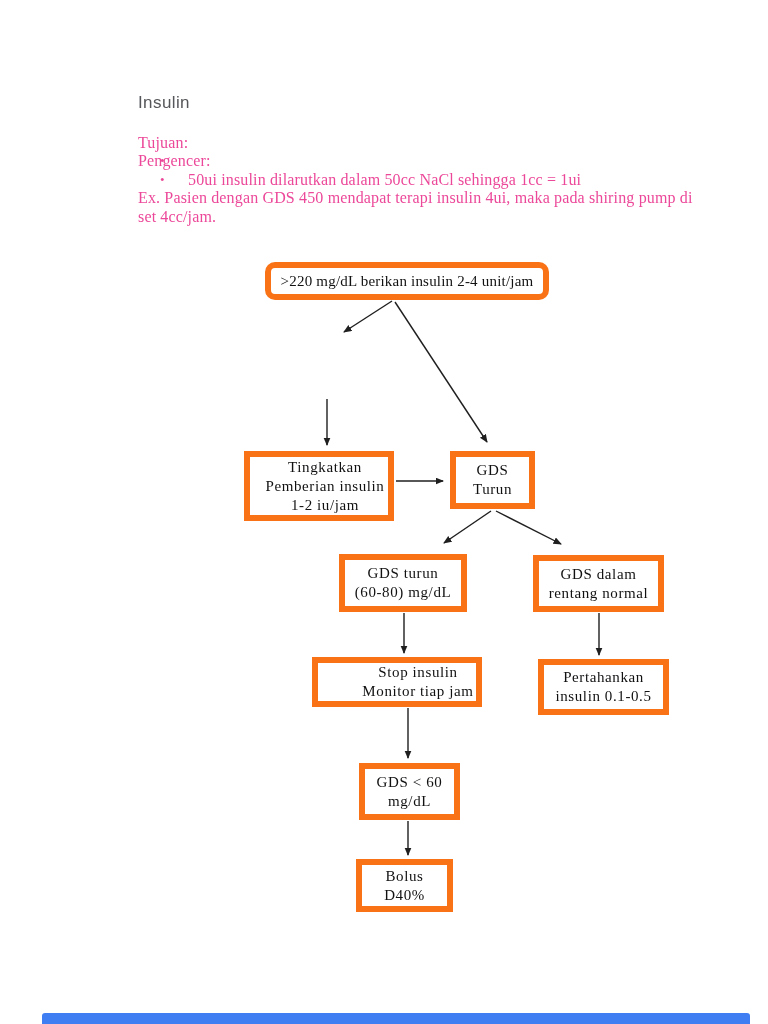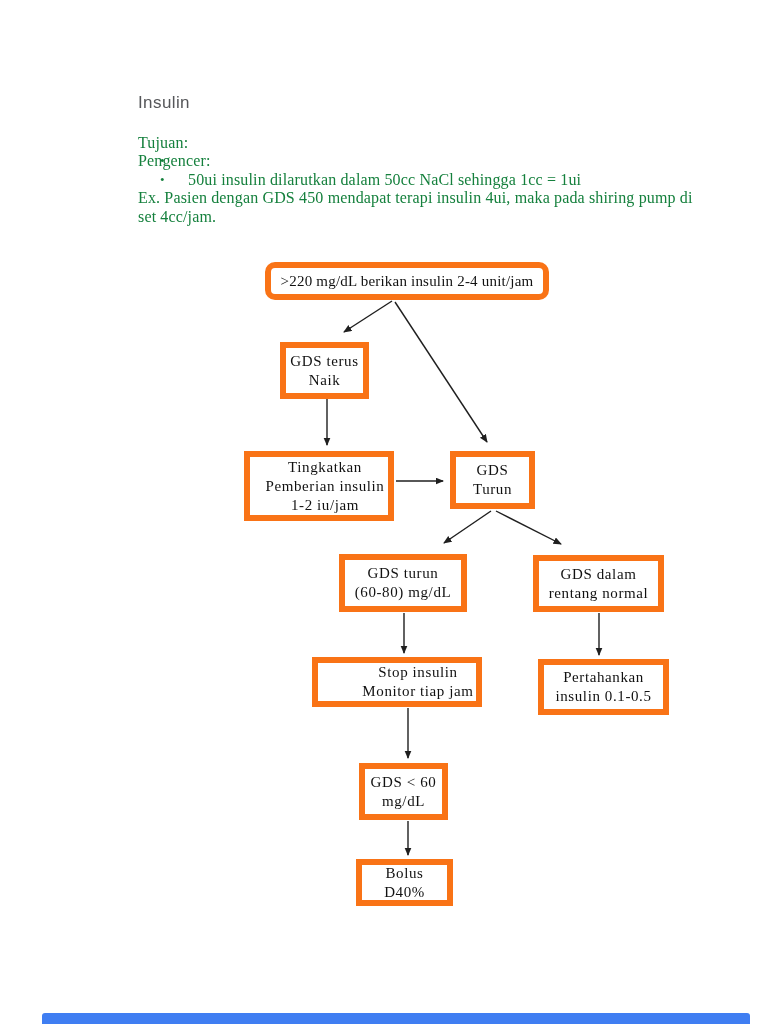--- a/index.html
+++ b/index.html
@@ -9,21 +9,21 @@
   }
   
   .doc-title{
     position:absolute;left:126px;top:93px;
     font-family:"Liberation Sans", sans-serif;
     font-size:17px;font-weight:500;letter-spacing:.4px;color:#56575a;
   }
   
   .intro{
     position:absolute;left:126px;top:134px;width:612px;
-    font-size:16px;line-height:18.4px;letter-spacing:.15px;color:#15803d;
+    font-size:16px;line-height:18.4px;letter-spacing:.15px;color:#ec4899;
   }
   .intro .line{white-space:nowrap;}
   .intro .bullet-line{position:relative;padding-left:50px;}
   .intro .bullet-glyph{position:absolute;left:22px;top:0;font-size:13px;}
   
   .flow-layer{position:absolute;left:0;top:0;width:768px;height:1024px;}
   .node{
     position:absolute;box-sizing:border-box;background:#ffffff;
     border:6px solid #f97316;display:flex;flex-direction:column;
     align-items:center;justify-content:center;text-align:center;
@@ -31,22 +31,22 @@
   }
   .node span{display:block;white-space:nowrap;}
   .n-start{left:253px;top:262px;width:284px;height:38px;border-radius:10px;letter-spacing:.2px;}
   .n-terus{left:268px;top:342px;width:89px;height:57px;}
   .n-tingkat{left:232px;top:451px;width:150px;height:70px;padding-left:12px;}
   .n-turun{left:438px;top:451px;width:85px;height:58px;align-items:center;}
   .n-6080{left:327px;top:554px;width:128px;height:58px;}
   .n-normal{left:521px;top:555px;width:131px;height:57px;}
   .n-stop{left:300px;top:657px;width:170px;height:50px;padding-left:42px;}
   .n-pertahan{left:526px;top:659px;width:131px;height:56px;}
-  .n-lt60{left:347px;top:763px;width:89px;height:57px;align-items:center;}
-  .n-bolus{left:344px;top:859px;width:97px;height:47px;}
+  .n-lt60{left:347px;top:763px;width:101px;height:57px;align-items:center;}
+  .n-bolus{left:344px;top:859px;width:97px;height:53px;}
   svg.arrows{position:absolute;left:0;top:0;}
   
   .bottom-bar{
     position:absolute;left:30px;top:1013px;width:708px;height:11px;
     background:#3f7ef2;border-radius:3px 3px 0 0;
   }
 </style>
 </head>
 <body>
 
@@ -87,24 +87,20 @@
         <line x1="587" y1="613" x2="587" y2="655" marker-end="url(#ah)"></line>
         <line x1="396" y1="708" x2="396" y2="758" marker-end="url(#ah)"></line>
         <line x1="396" y1="821" x2="396" y2="855" marker-end="url(#ah)"></line>
       </g>
     </svg>
 
     <div class="node n-start">
       <span>&gt;220 mg/dL berikan insulin 2-4 unit/jam</span>
     </div>
 
-    <div class="node n-terus">
-      <span>GDS terus</span>
-      <span>Naik</span>
-    </div>
 
     <div class="node n-tingkat">
       <span>Tingkatkan</span>
       <span>Pemberian insulin</span>
       <span>1-2 iu/jam</span>
     </div>
 
     <div class="node n-turun">
       <span>GDS</span>
       <span>Turun</span>

